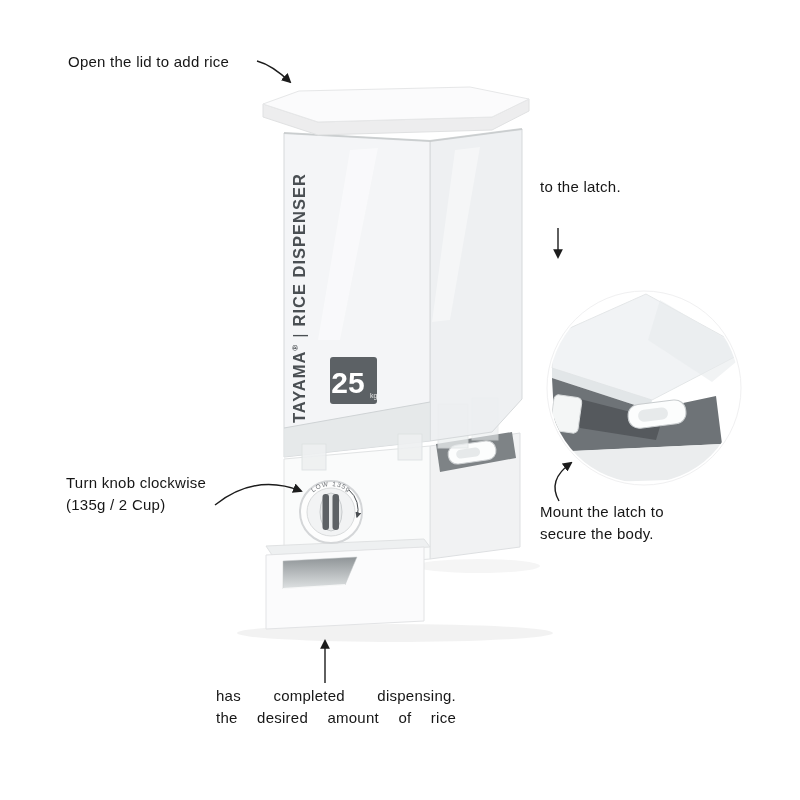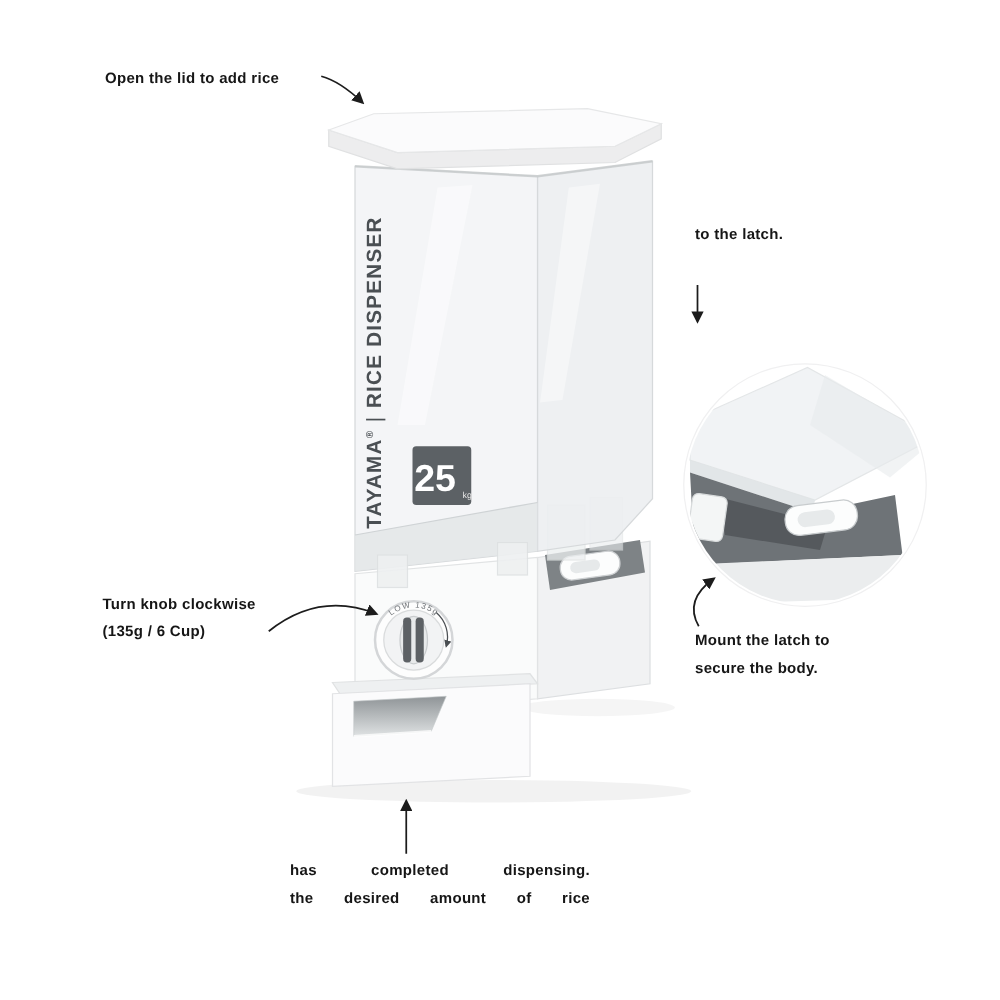--- a/index.html
+++ b/index.html
@@ -1,22 +1,22 @@
 <!DOCTYPE html>
 <html><head>
 <meta charset="utf-8">
 <style>
   * { margin:0; padding:0; box-sizing:border-box; }
   html,body { background:#ffffff; }
   body { font-family:"Liberation Sans","DejaVu Sans",sans-serif; }
   .stage { position:relative; width:800px; height:800px; background:#ffffff; overflow:hidden; }
   .stage svg { position:absolute; left:0; top:0; }
   svg text { font-family:"Liberation Sans","DejaVu Sans",sans-serif; }
-  .ann { position:absolute; color:#161616; font-size:12px; font-weight:700;
-         letter-spacing:.25px; line-height:22px; white-space:nowrap;margin-left:16px; }
+  .ann { position:absolute; color:#161616; font-size:15px; font-weight:400;
+         letter-spacing:.25px; line-height:22px; white-space:nowrap; }
   .ann.justify { width:240px; white-space:normal; }
   .ann.justify .line { text-align:justify; text-align-last:justify; }
 </style>
 </head>
 <body>
 
 <div class="stage">
 
   <svg width="800" height="800" viewBox="0 0 800 800">
     <defs>
@@ -129,21 +129,21 @@
   <div class="ann" style="left:68px; top:51px;">
     <div class="line">Open the lid to add rice</div>
   </div>
 
   <div class="ann" style="left:540px; top:176px;">
     <div class="line">to the latch.</div>
   </div>
 
   <div class="ann" style="left:66px; top:472px;">
     <div class="line">Turn knob clockwise</div>
-    <div class="line">(135g / 6 Cup)</div>
+    <div class="line">(135g / 2 Cup)</div>
   </div>
 
   <div class="ann" style="left:540px; top:501px;">
     <div class="line">Mount the latch to</div>
     <div class="line">secure the body.</div>
   </div>
 
   <div class="ann justify" style="left:216px; top:685px;">
     <div class="line">has completed dispensing.</div>
     <div class="line">the desired amount of rice</div>

